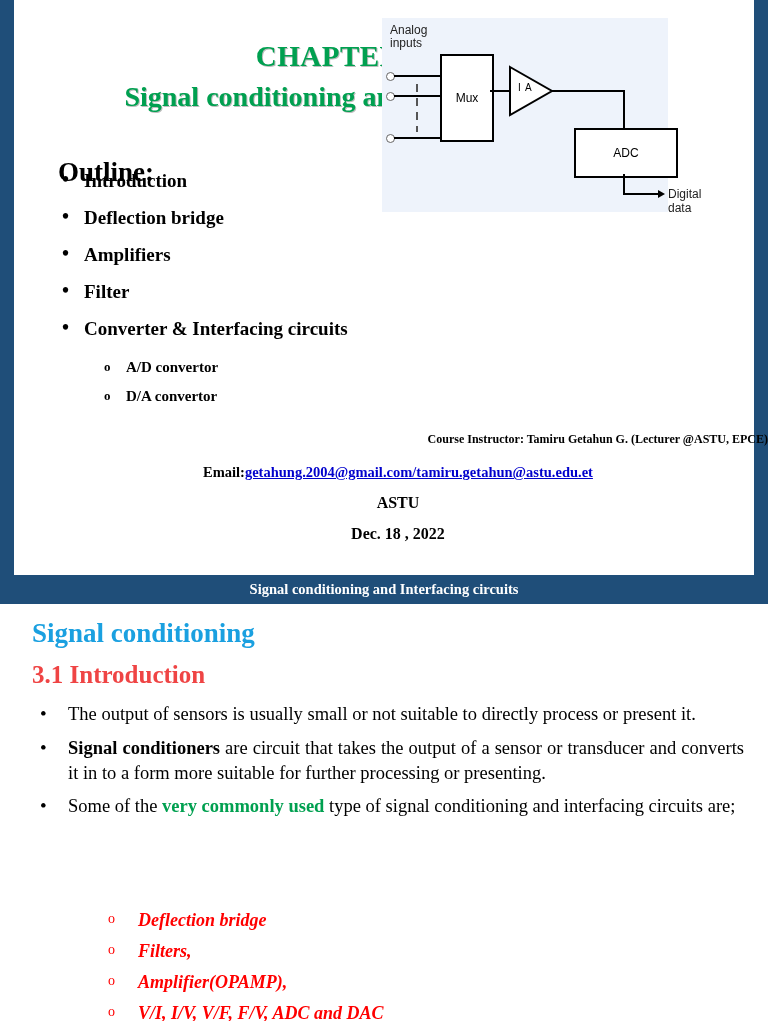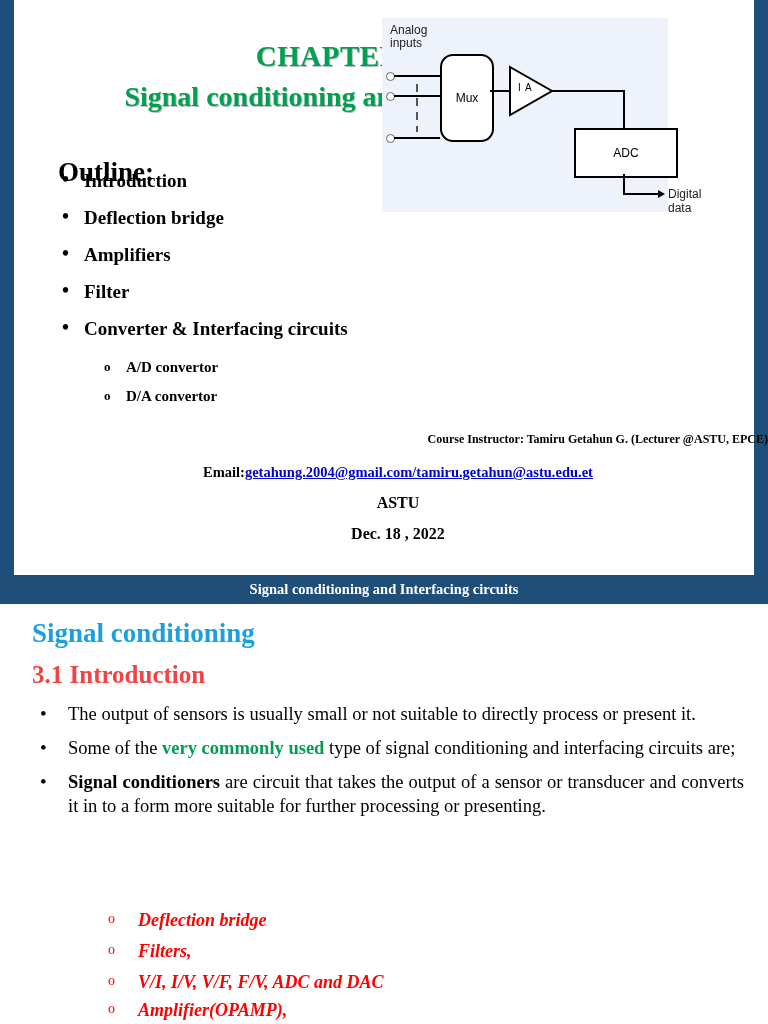--- a/index.html
+++ b/index.html
@@ -136,21 +136,21 @@
     position: absolute;
     border: 2px solid #000;
     background: #ffffff;
     font-family: "Liberation Sans", sans-serif;
     font-size: 12px;
     display: flex;
     align-items: center;
     justify-content: center;
     color: #000;
   }
-  .dg-mux { left: 58px; top: 36px; width: 50px; height: 84px; border-radius: 13px; }
+  .dg-mux { left: 58px; top: 36px; width: 50px; height: 84px; }
   .dg-adc { left: 192px; top: 110px; width: 100px; height: 46px; }
   .dg-line { position: absolute; background: #000; }
   .dg-circle {
     position: absolute;
     width: 7px; height: 7px;
     border: 1.5px solid #666;
     border-radius: 50%;
     background: #fff;
   }
   .dg-amp {
@@ -396,28 +396,28 @@
 
   <div class="slide-bottom">
     <div class="sc-title">Signal conditioning</div>
     <div class="sec-title">3.1 Introduction</div>
 
     <div class="body-list">
       <div class="b-item">
         <span>The output of sensors is usually small or not suitable to directly process or present it.</span>
       </div>
       <div class="b-item">
+        <b>Signal conditioners</b><span> are circuit that takes the output of a sensor or transducer and converts it in to a form more suitable for further processing or presenting.</span>
+      </div>
+      <div class="b-item">
         <span>Some of the </span><span class="green">very commonly used</span><span> type of signal conditioning and interfacing circuits are;</span>
-      </div>
-      <div class="b-item">
-        <b>Signal conditioners</b><span> are circuit that takes the output of a sensor or transducer and converts it in to a form more suitable for further processing or presenting.</span>
       </div>
     </div>
 
     <div class="sub-list">
       <div class="s-item">Deflection bridge</div>
       <div class="s-item">Filters,</div>
+      <div class="s-item">Amplifier(OPAMP),</div>
       <div class="s-item clip-last">V/I, I/V, V/F, F/V, ADC and DAC</div>
-      <div class="s-item">Amplifier(OPAMP),</div>
     </div>
   </div>
 
 </div>
 
 </body></html>

